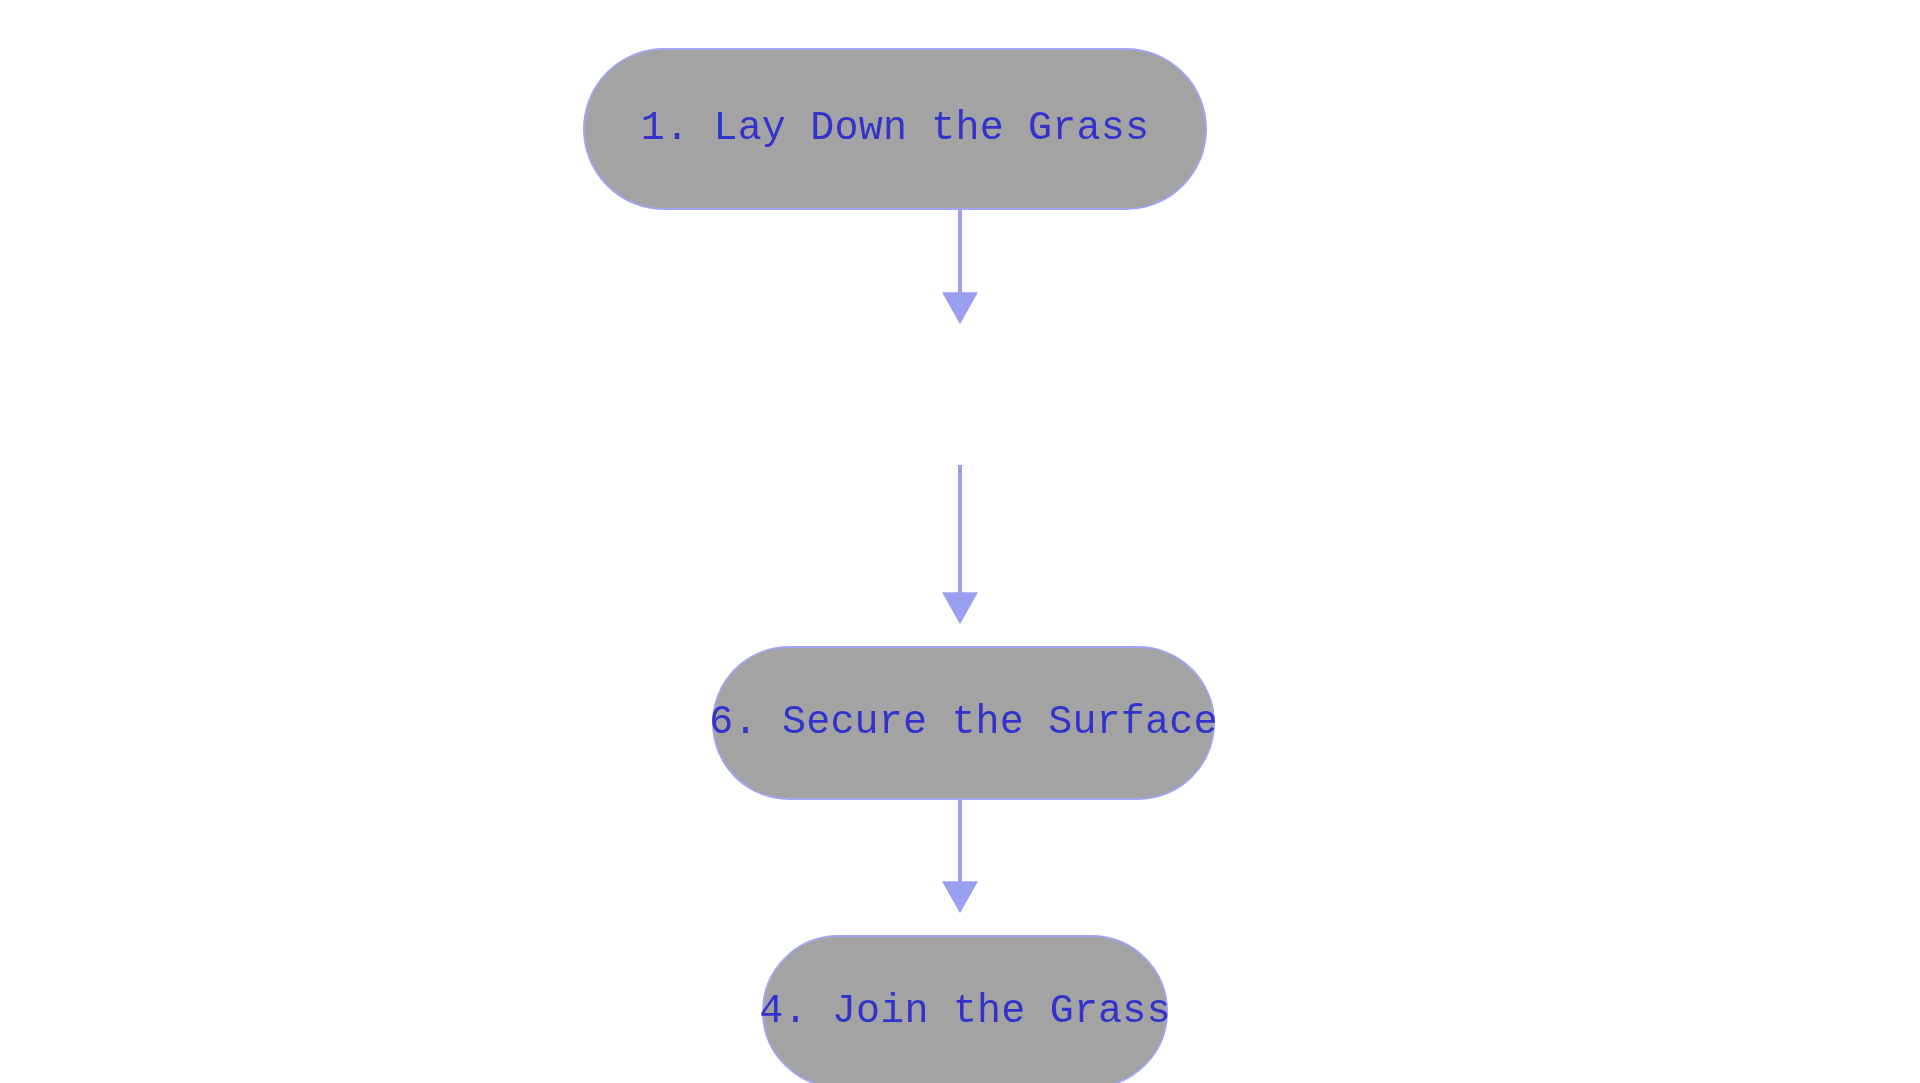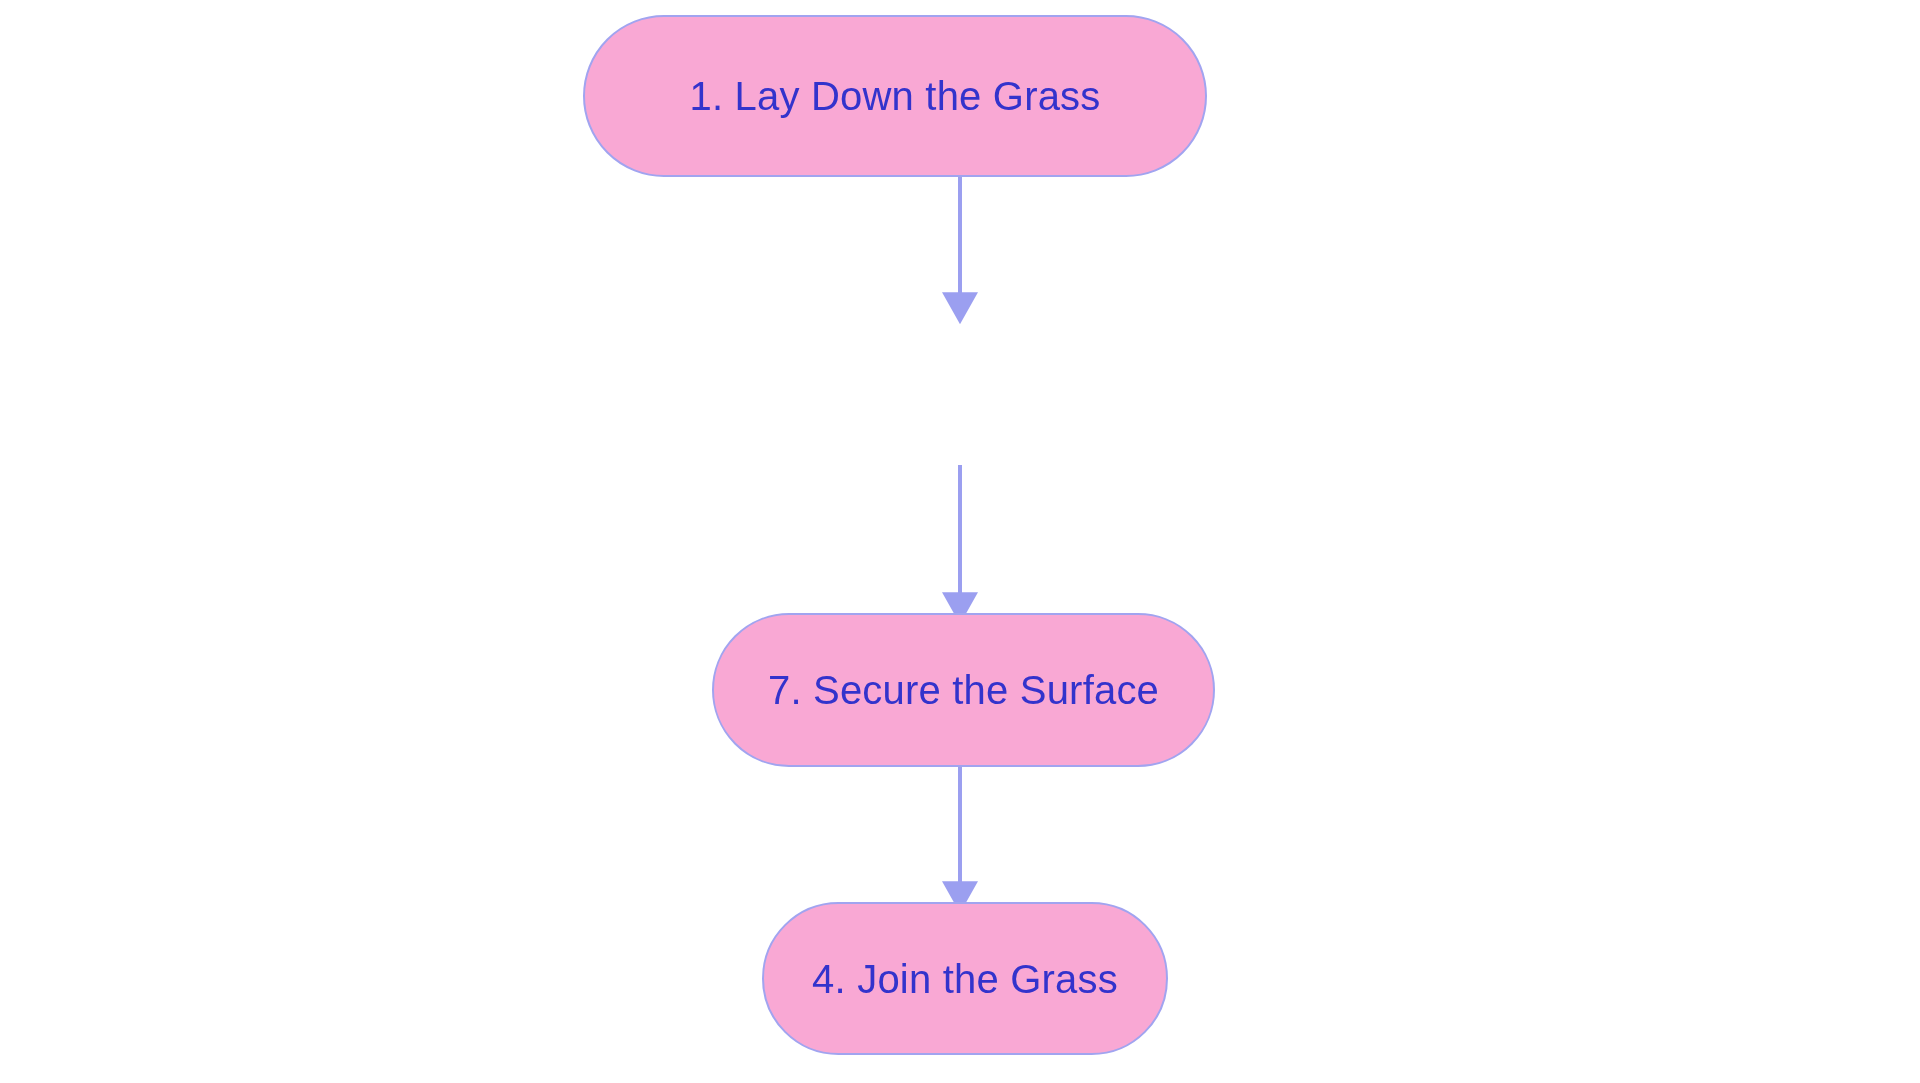--- a/index.html
+++ b/index.html
@@ -30,31 +30,32 @@
     height: 1083px;
     pointer-events: none;
   }
 
   .node {
     position: absolute;
     box-sizing: border-box;
     display: flex;
     align-items: center;
     justify-content: center;
-    background: #f9a8d4;
+    background: #a3a3a3;
     border: 2px solid #a1a4f0;
     border-radius: 999px;
     color: #3333cc;
-    font-family: Liberation Sans, sans-serif;
+    font-family: Liberation Mono, monospace;
     font-size: 40px;
     font-weight: 400;
     letter-spacing: 0.2px;
     line-height: 1;
     white-space: nowrap;
     user-select: none;
+    margin-top: 33px;
   }
 
   .node-label {
     color: #3333cc;
     font-size: 40px;
     line-height: 1;
     white-space: nowrap;
   }
 
   #node-1 { left: 583px; top: 15px;  width: 624px; height: 162px; }
@@ -80,20 +81,20 @@
 
     <line x1="960" y1="767" x2="960" y2="886" stroke="#9b9ff0" stroke-width="4" marker-end="url(#arrowhead)"></line>
   </svg>
 
   <div class="node" id="node-1">
     <span class="node-label">1. Lay Down the Grass</span>
   </div>
 
 
   <div class="node" id="node-3">
-    <span class="node-label">7. Secure the Surface</span>
+    <span class="node-label">6. Secure the Surface</span>
   </div>
 
   <div class="node" id="node-4">
     <span class="node-label">4. Join the Grass</span>
   </div>
 
 </div>
 
 </body></html>

